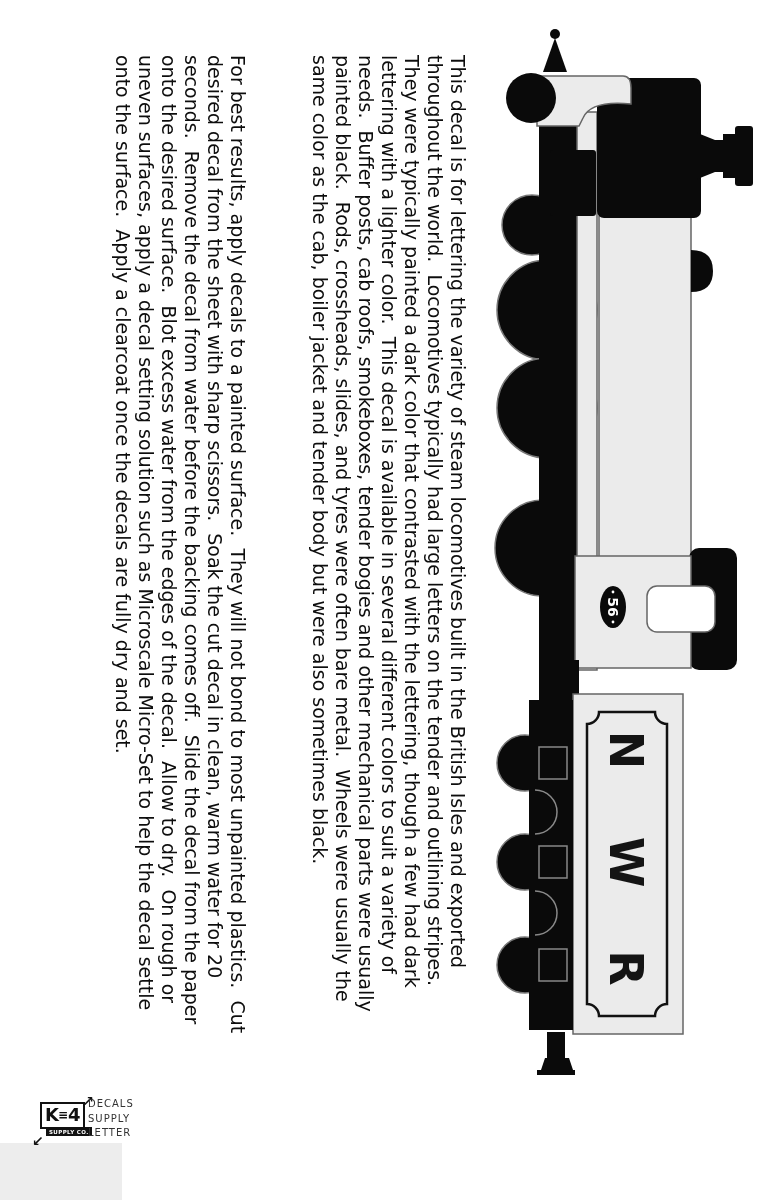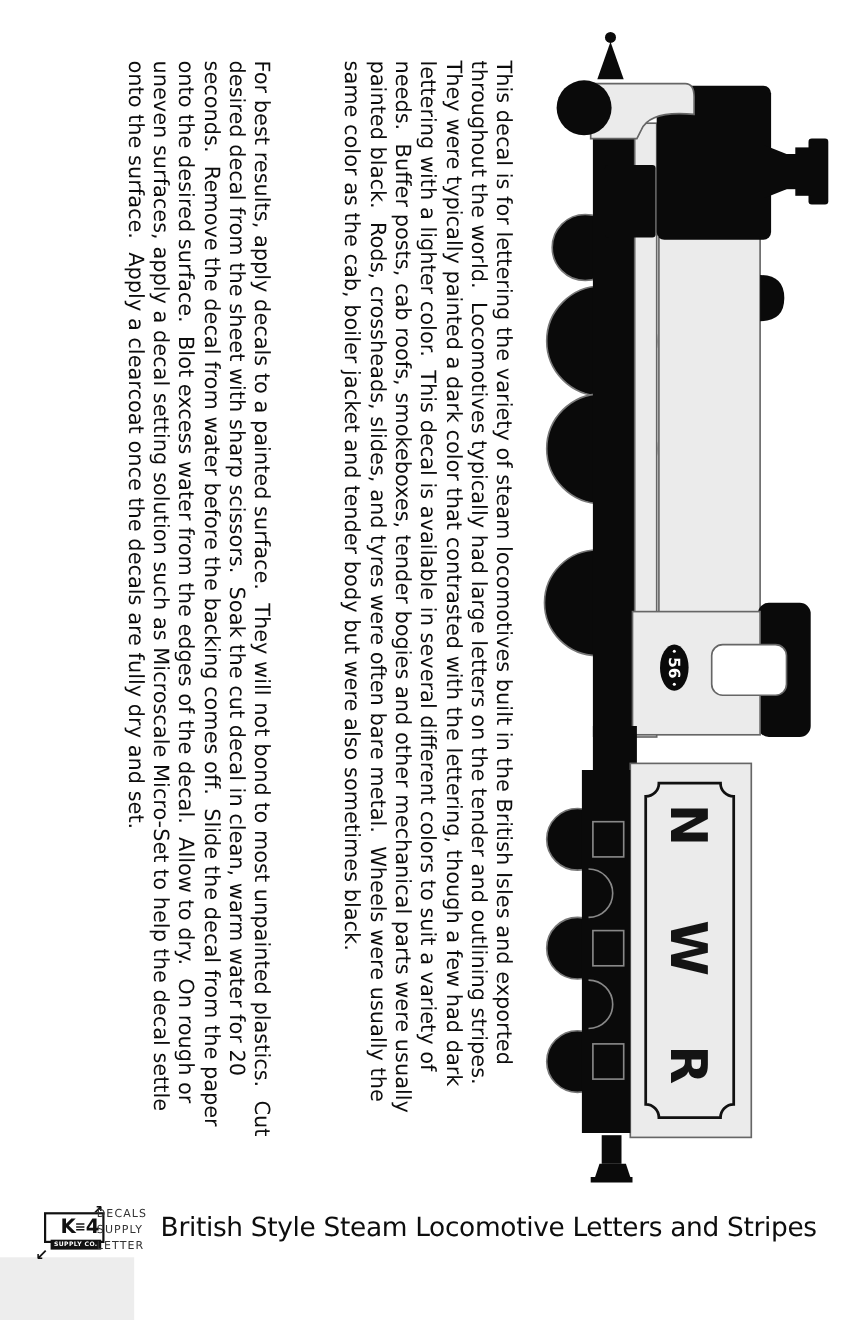--- a/index.html
+++ b/index.html
@@ -11,21 +11,21 @@
   .loco-svg{position:absolute;left:0;top:0;width:1085px;height:300px;}
   .para{position:absolute;left:55px;width:988px;margin:0;font-size:19px;line-height:23px;
         white-space:pre-wrap;color:#0d0d0d;}
   .para.p1{top:308px;}
   .para.p2{top:528px;}
   
   .corner-gray{position:absolute;left:0;top:1143px;width:122px;height:57px;background:#ededed;}
   .footer{position:absolute;left:0;top:1085px;width:777px;height:115px;}
   .logo{position:absolute;left:34px;top:12px;width:58px;height:52px;}
   .logo-box{position:absolute;left:6px;top:5px;border:2.5px solid #111;background:#fff;
-            padding:0 3px 1px 13px;font-weight:bold;font-size:18px;letter-spacing:-1px;line-height:22px;}
+            padding:0 3px 1px 3px;font-weight:bold;font-size:18px;letter-spacing:-1px;line-height:22px;}
   .logo-bars{font-size:12px;letter-spacing:0;vertical-align:2px;}
   .logo-banner{position:absolute;left:12px;top:30px;background:#111;color:#fff;
                font-size:5.5px;font-weight:bold;letter-spacing:0.4px;padding:1.5px 3px;white-space:nowrap;}
   .arrow{position:absolute;font-size:14px;font-weight:bold;color:#111;}
   .arrow.ne{right:-2px;top:-4px;}
   .arrow.sw{left:-2px;bottom:0px;}
   .tagline{position:absolute;left:88px;top:12px;font-size:10px;line-height:14.5px;
            letter-spacing:1px;color:#333;font-weight:500;}
   .title{position:absolute;left:146px;top:17px;font-size:24px;letter-spacing:-0.3px;color:#0d0d0d;white-space:nowrap;}
 </style>
@@ -119,16 +119,15 @@
       <span class="arrow ne">↗</span>
       <span class="arrow sw">↙</span>
       <div class="logo-box"><span>K</span><span class="logo-bars">≡</span><span>4</span></div>
       <div class="logo-banner">SUPPLY CO.</div>
     </div>
     <div class="tagline">
       <div>DECALS</div>
       <div>SUPPLY</div>
       <div>LETTER</div>
     </div>
-    <div class="title">British Style Steam Locomotive Letters and Stripes</div>
   </div>
 
 </div>
 
 </body></html>

